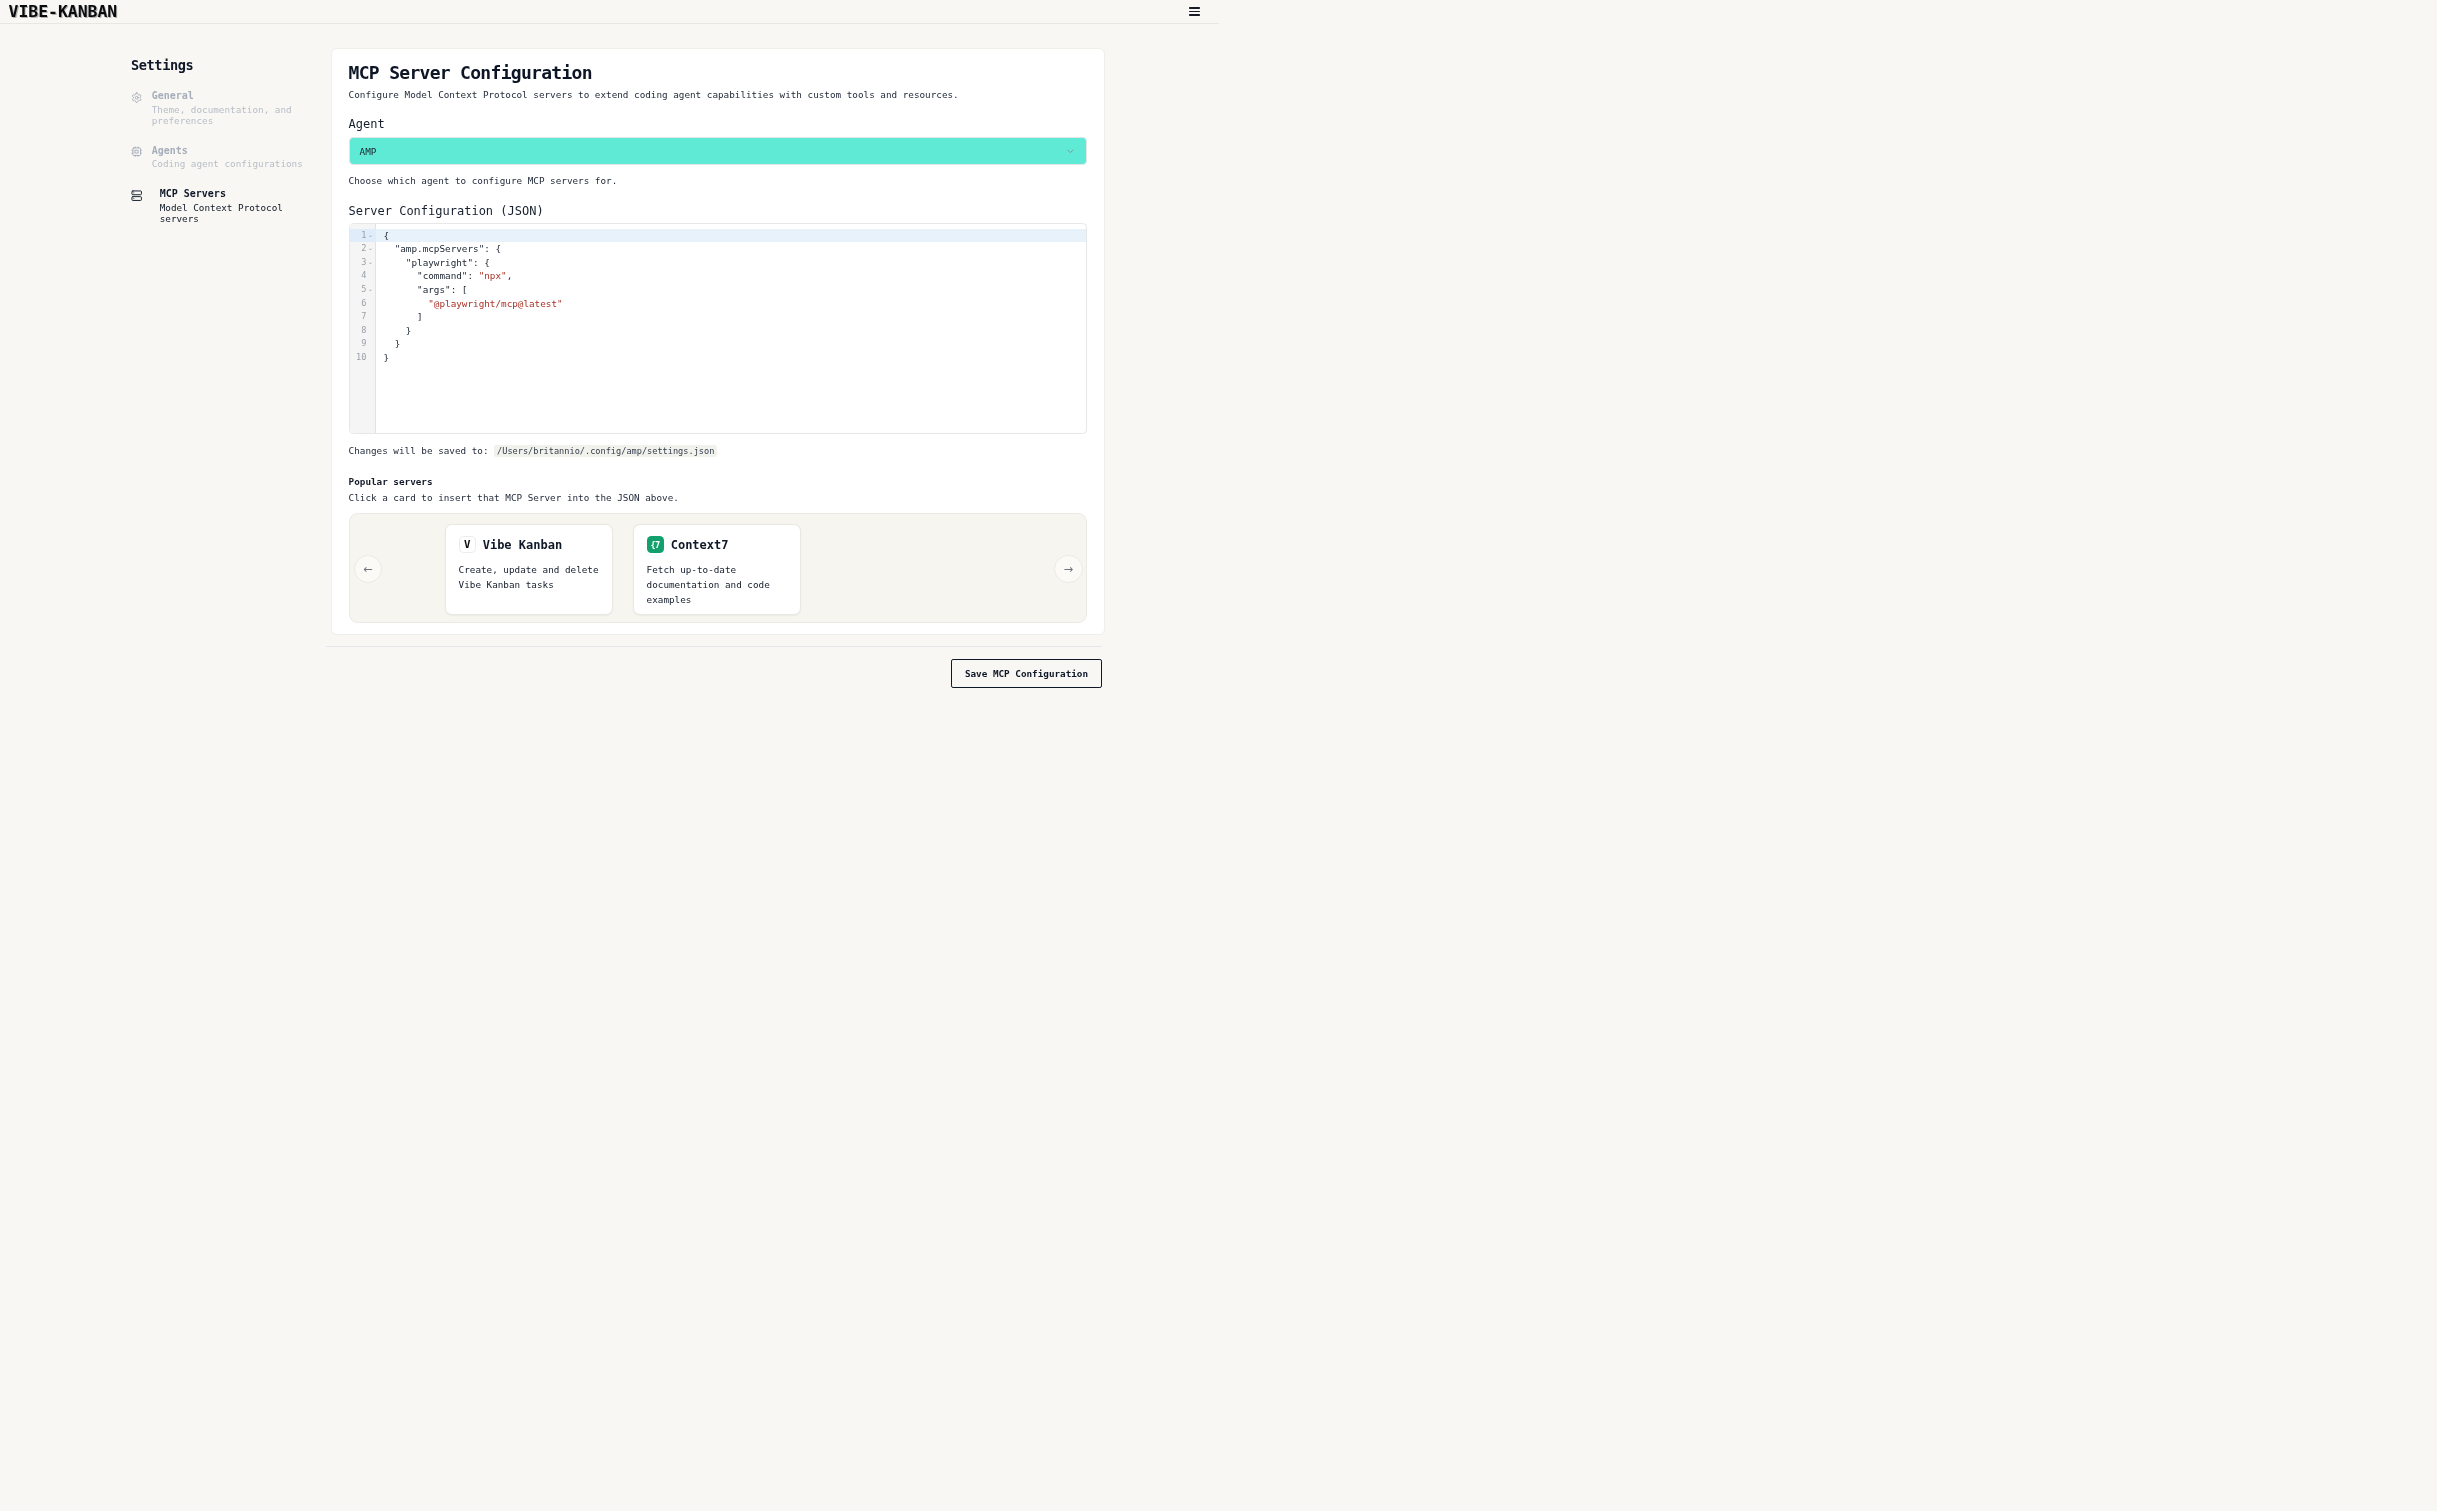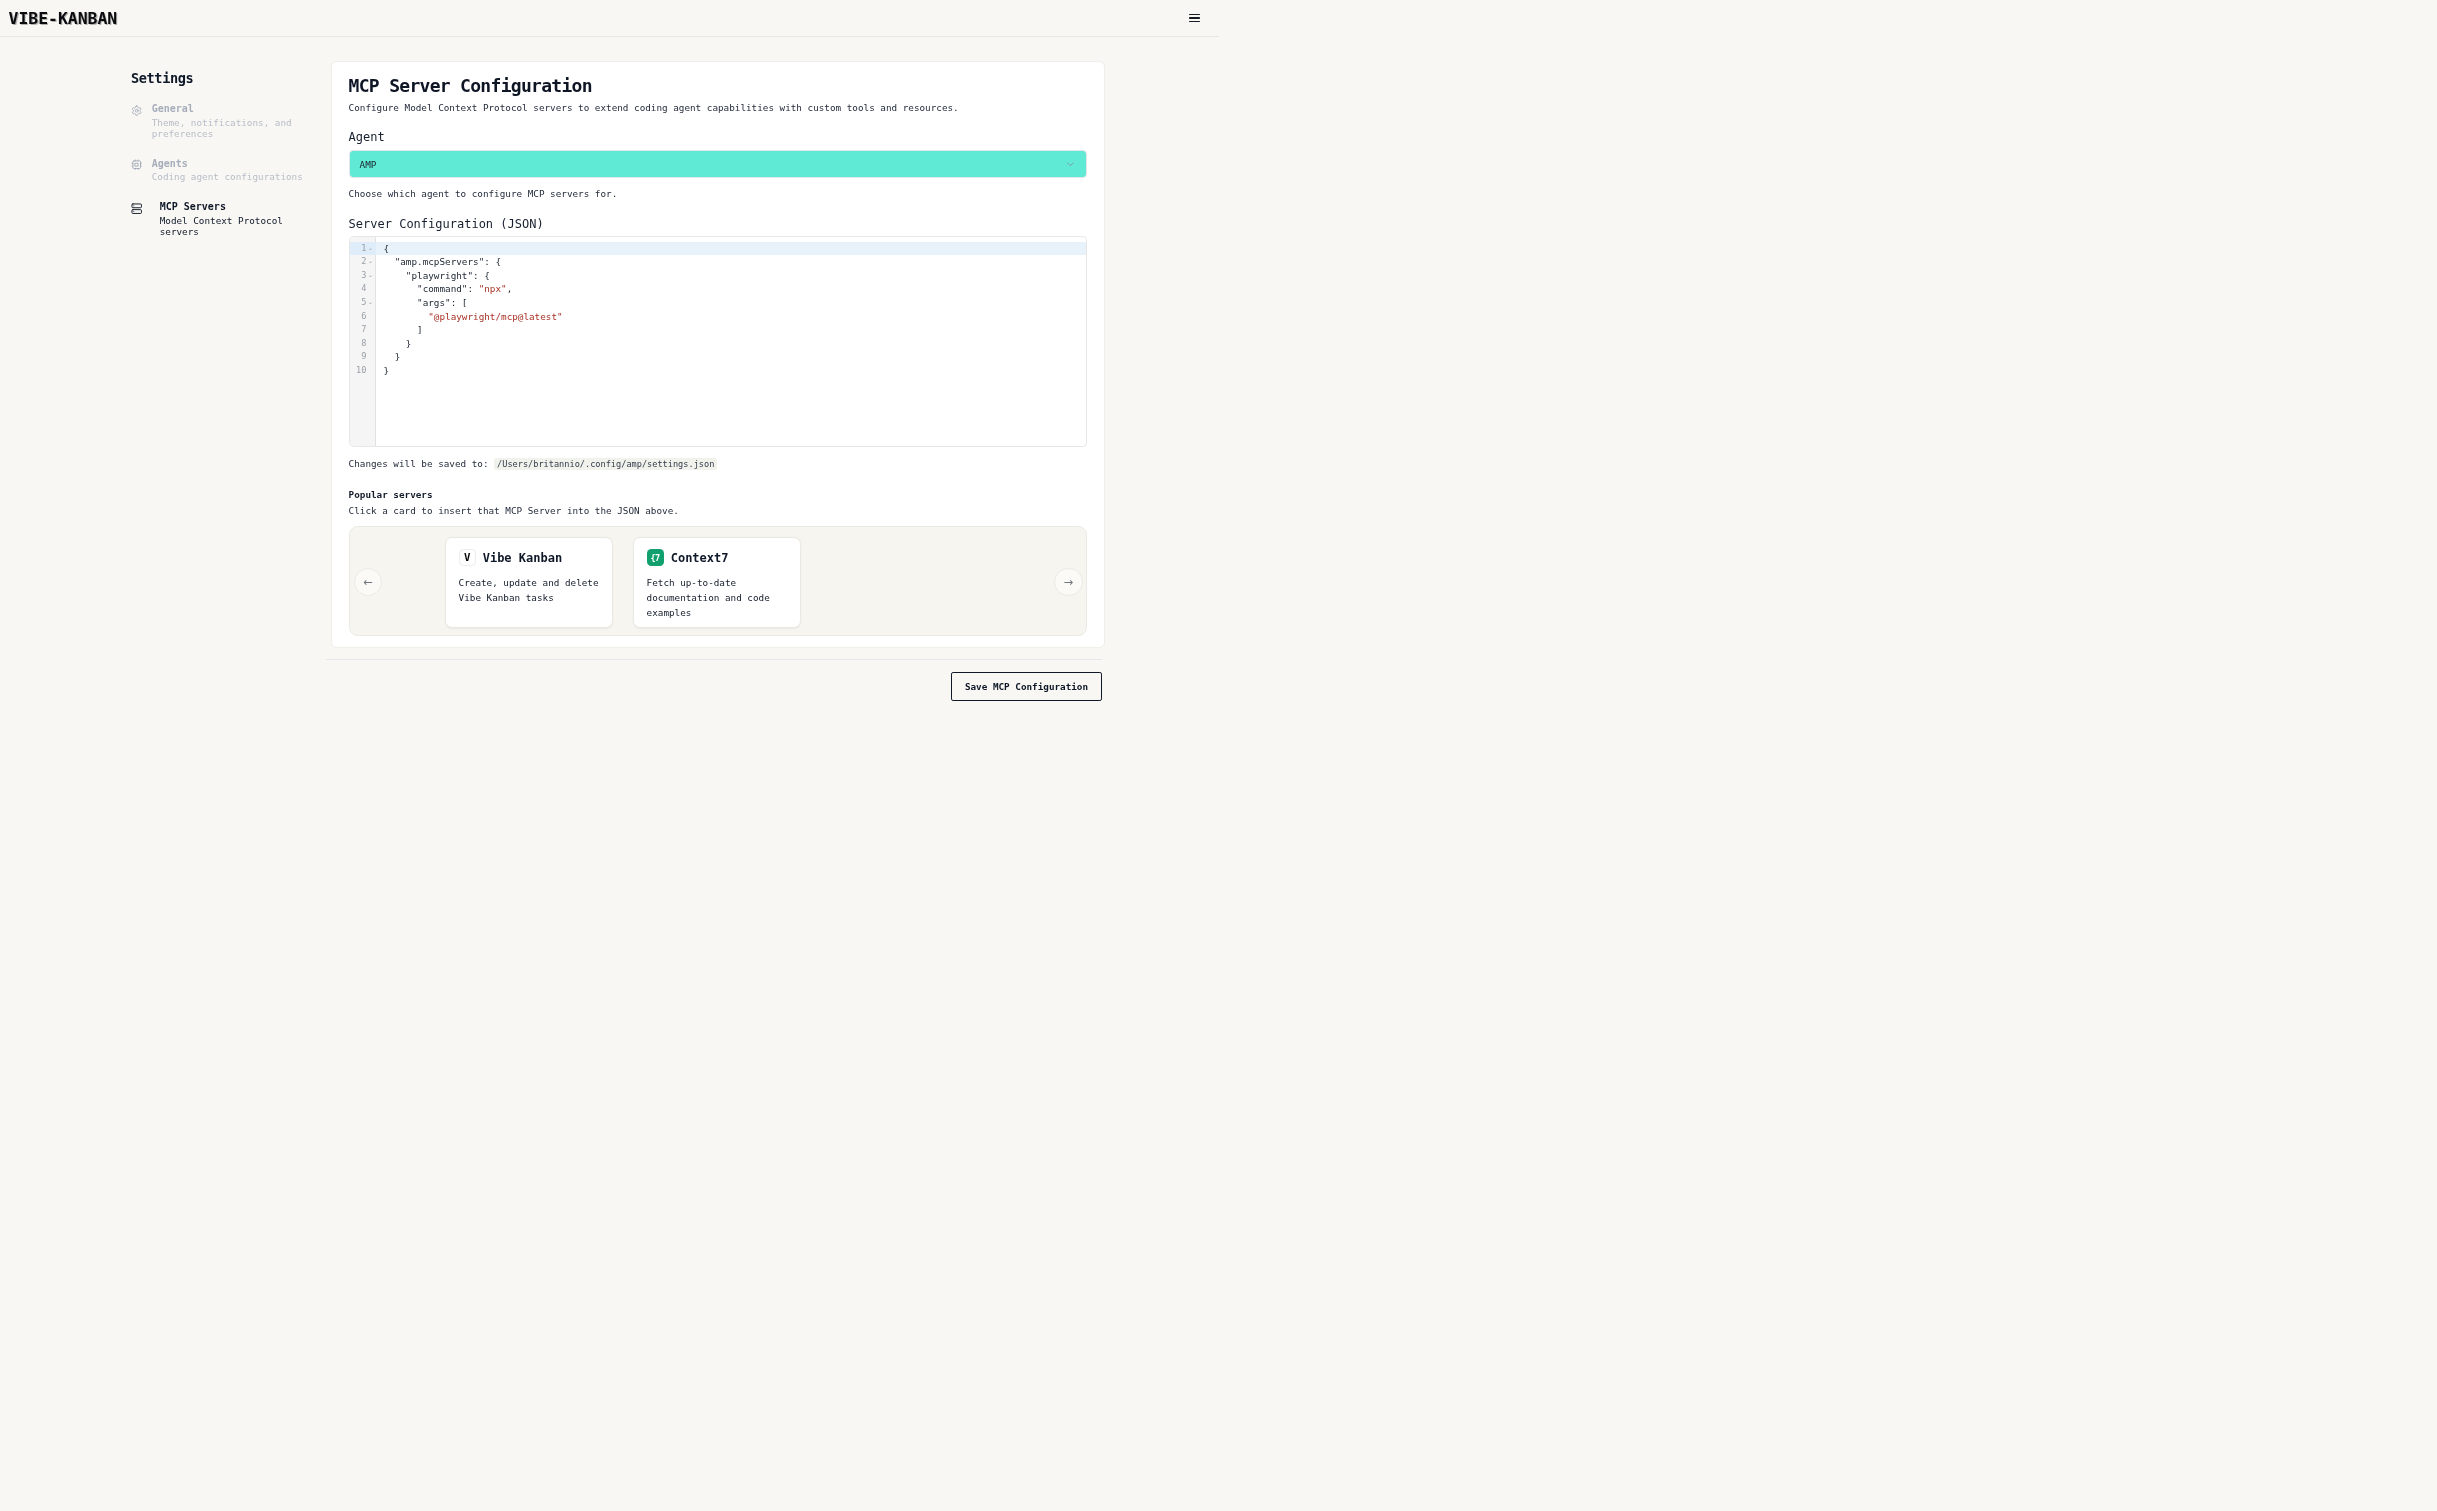--- a/index.html
+++ b/index.html
@@ -5,21 +5,21 @@
   * { margin:0; padding:0; box-sizing:border-box; }
   html,body { width:1219px; height:756px; }
   body {
     background:#f8f7f3;
     font-family:"DejaVu Sans Mono","Liberation Mono",monospace;
     color:#1d2534;
     overflow:hidden;
   }
   
   .topbar {
-    height:37px; display:flex; align-items:center; justify-content:space-between;
+    height:24px; display:flex; align-items:center; justify-content:space-between;
     padding:0 18.6px 0 8.6px; border-bottom:0.7px solid #e8e8e2; background:#f8f7f3;
   }
   .logo {
     font-size:16.4px; font-weight:800; letter-spacing:0; color:#0b0c10;
     text-shadow:1.1px 1.1px 0 rgba(20,20,20,.30);
   }
   .hamburger { width:11.4px; height:8.6px; display:flex; flex-direction:column; justify-content:space-between; cursor:pointer; }
   .hamburger span { display:block; height:1.4px; background:#171b26; border-radius:0.7px; }
 
   
@@ -135,21 +135,21 @@
 
     <div class="sb-item disabled">
       <span class="sb-ico">
         <svg viewBox="0 0 24 24" fill="none" stroke="currentColor" stroke-width="2" stroke-linecap="round" stroke-linejoin="round">
           <path d="M12.22 2h-.44a2 2 0 0 0-2 2v.18a2 2 0 0 1-1 1.73l-.43.25a2 2 0 0 1-2 0l-.15-.08a2 2 0 0 0-2.73.73l-.22.38a2 2 0 0 0 .73 2.73l.15.1a2 2 0 0 1 1 1.72v.51a2 2 0 0 1-1 1.74l-.15.09a2 2 0 0 0-.73 2.73l.22.38a2 2 0 0 0 2.73.73l.15-.08a2 2 0 0 1 2 0l.43.25a2 2 0 0 1 1 1.73V20a2 2 0 0 0 2 2h.44a2 2 0 0 0 2-2v-.18a2 2 0 0 1 1-1.73l.43-.25a2 2 0 0 1 2 0l.15.08a2 2 0 0 0 2.73-.73l.22-.39a2 2 0 0 0-.73-2.73l-.15-.08a2 2 0 0 1-1-1.74v-.5a2 2 0 0 1 1-1.74l.15-.09a2 2 0 0 0 .73-2.73l-.22-.38a2 2 0 0 0-2.73-.73l-.15.08a2 2 0 0 1-2 0l-.43-.25a2 2 0 0 1-1-1.73V4a2 2 0 0 0-2-2z"></path>
           <circle cx="12" cy="12" r="3"></circle>
         </svg>
       </span>
       <span class="sb-text">
         <div class="sb-label">General</div>
-        <div class="sb-desc">Theme, notifications, and preferences</div>
+        <div class="sb-desc">Theme, documentation, and preferences</div>
       </span>
     </div>
 
     <div class="sb-item disabled">
       <span class="sb-ico">
         <svg viewBox="0 0 24 24" fill="none" stroke="currentColor" stroke-width="2" stroke-linecap="round" stroke-linejoin="round">
           <rect x="4" y="4" width="16" height="16" rx="2"></rect>
             <rect x="9" y="9" width="6" height="6"></rect>
           <path d="M15 2v2M15 20v2M2 15h2M2 9h2M20 15h2M20 9h2M9 2v2M9 20v2"></path>
         </svg>

